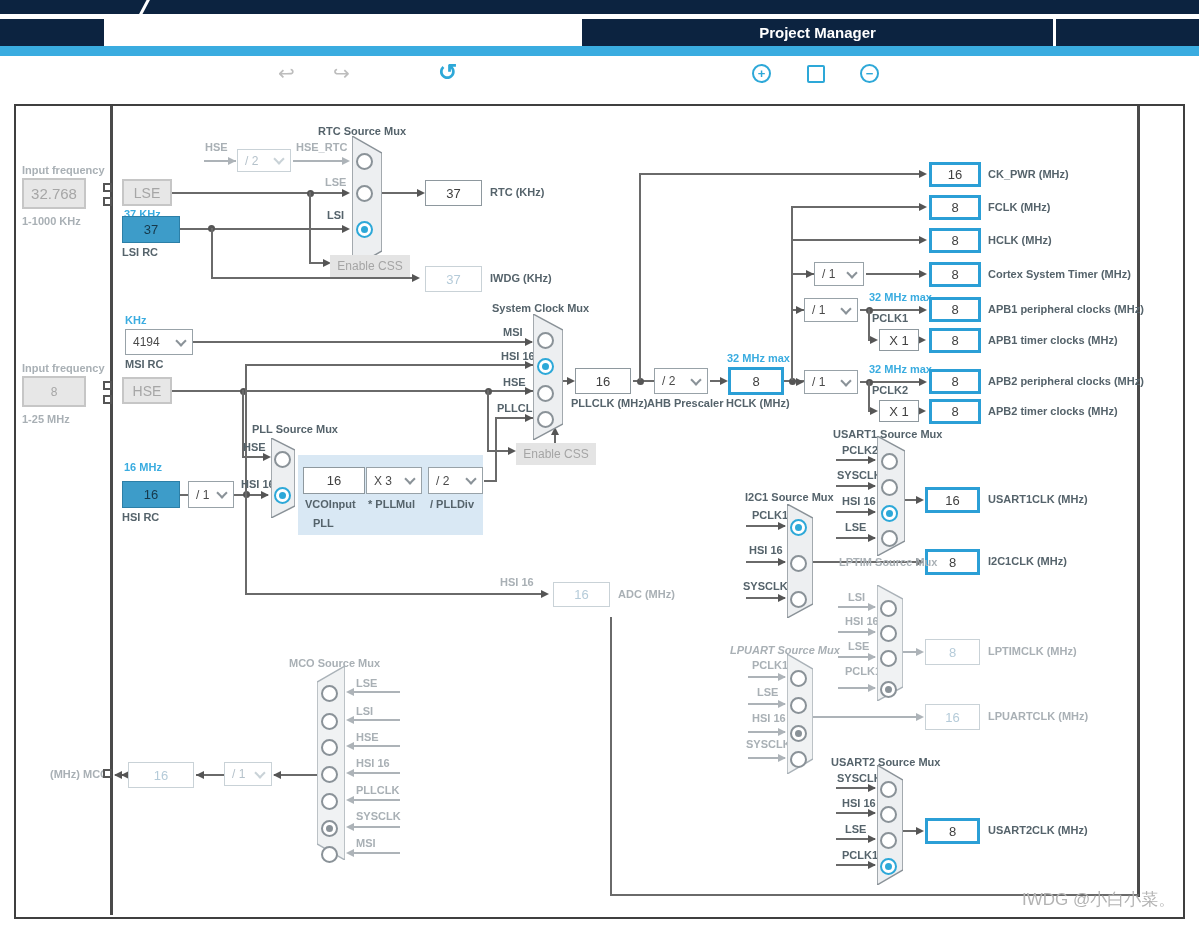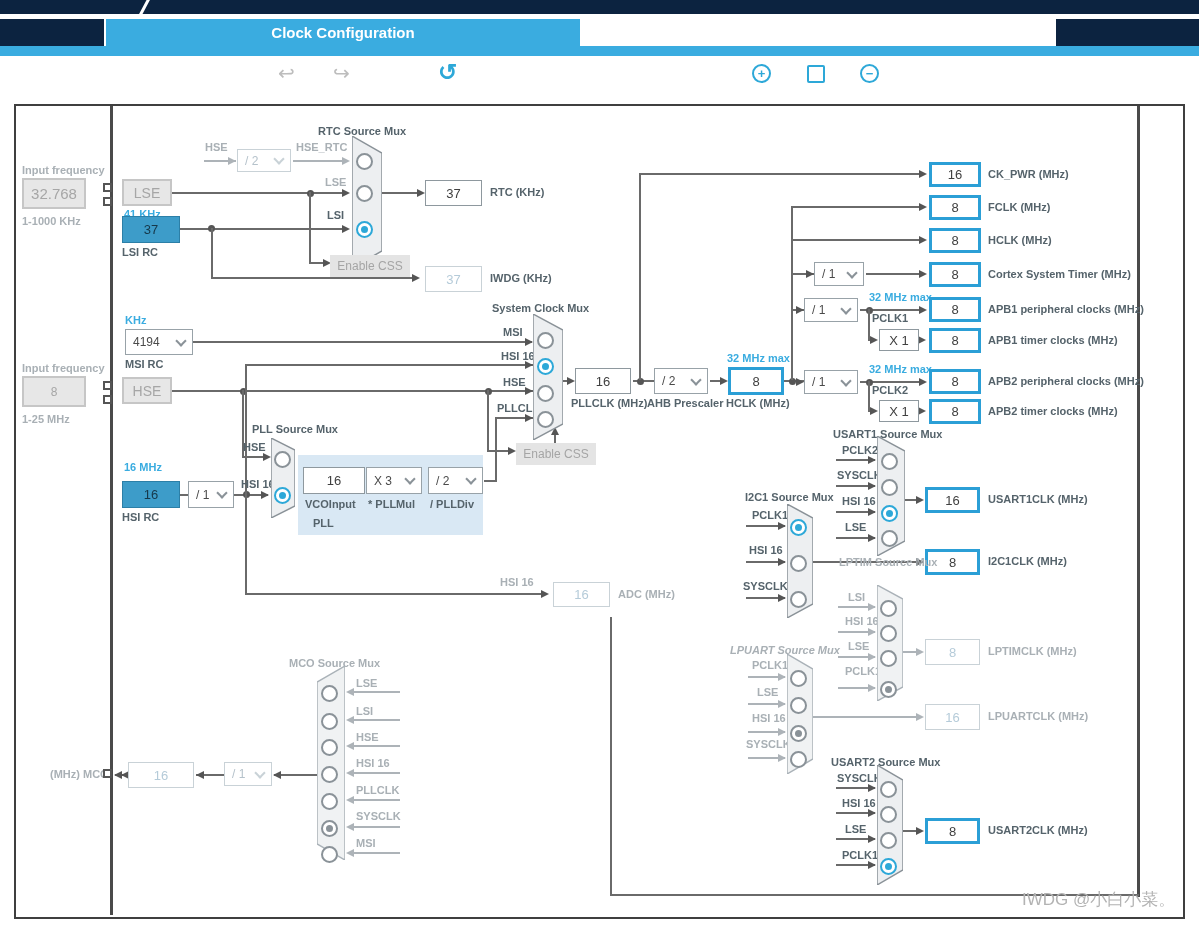--- a/index.html
+++ b/index.html
@@ -63,22 +63,22 @@
 </style>
 </head>
 <body>
 
 <div id="page">
 
   <div class="topbar">
       <i class="slash"></i>
     </div>
   <div class="tabseg" style="left:0;width:104px;"></div>
-  <div class="tab" style="left:106px;width:474px;background:#3aace0;">
-      <span>Clock Configuration</span>
+  <div class="tab" style="left:582px;width:471px;background:#0c2340;">
+      <span>Project Manager</span>
     </div>
   <div class="tabseg" style="left:1056px;width:143px;"></div>
   <div class="bluestrip"></div>
 
   <span class="tool-ico" style="left:278px;top:63px;">↩</span>
   <span class="tool-ico" style="left:333px;top:63px;">↪</span>
   <span class="tool-ico blue" style="left:438px;top:61px;font-size:23px;font-weight:bold;">↺</span>
   <div class="mag" style="left:752px;top:64px;">+</div>
   <div class="fit" style="left:807px;top:65px;"></div>
   <div class="mag" style="left:860px;top:64px;">−</div>
@@ -264,21 +264,21 @@
   <span class="lblg" style="left:22px;top:164px;">Input frequency</span>
   <div class="gbox" style="left:22px;top:178px;width:64px;height:31px;font-size:15px;">
       <span>32.768</span>
     </div>
   <span class="lblg" style="left:22px;top:215px;">1-1000 KHz</span>
   <i class="pin" style="left:103px;top:183px;"></i>
     <i class="pin" style="left:103px;top:197px;"></i>
   <div class="gbox" style="left:122px;top:179px;width:50px;height:27px;">
       <span>LSE</span>
     </div>
-  <span class="lblb" style="left:124px;top:208px;">41 KHz</span>
+  <span class="lblb" style="left:124px;top:208px;">37 KHz</span>
   <div class="bbox" style="left:122px;top:216px;width:58px;height:27px;">
       <span>37</span>
     </div>
   <span class="lbl" style="left:122px;top:246px;">LSI RC</span>
   <span class="lblb" style="left:125px;top:314px;">KHz</span>
   <div class="dd" style="left:125px;top:329px;width:68px;height:26px;">
       <span>4194</span>
       <i class="chev"></i>
     </div>
   <span class="lbl" style="left:125px;top:358px;">MSI RC</span>

